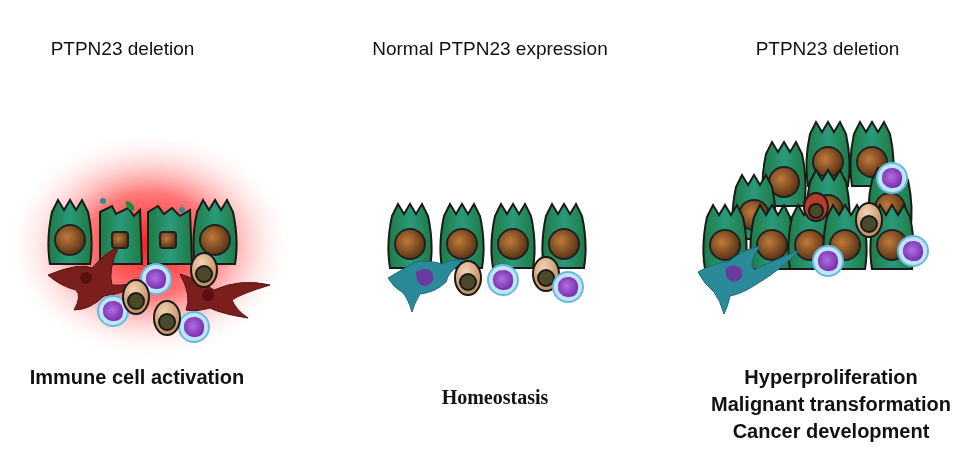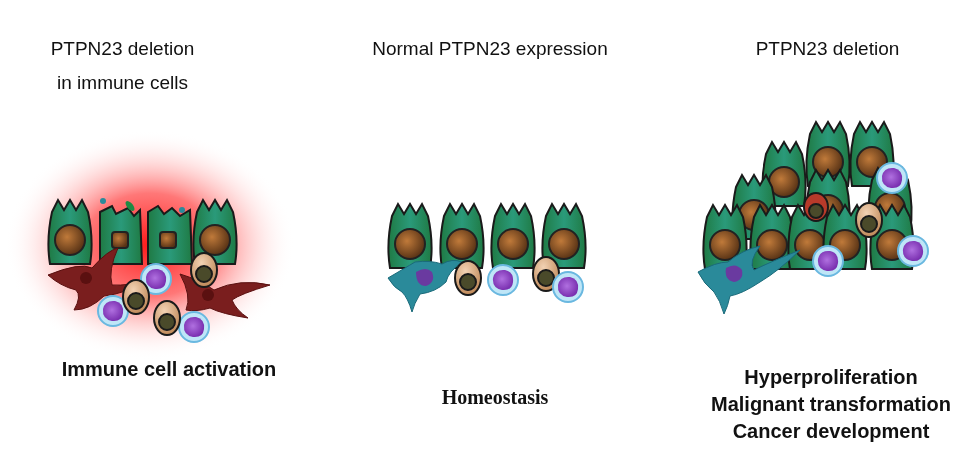--- a/index.html
+++ b/index.html
@@ -6,21 +6,20 @@
   body{width:960px;height:453px;position:relative;overflow:hidden;font-family:"Liberation Sans",sans-serif;color:#111;}
   .title{position:absolute;font-size:19px;line-height:34px;text-align:center;font-weight:normal;}
   .caption{position:absolute;font-size:20px;line-height:27px;text-align:center;font-weight:bold;}
   svg{position:absolute;left:0;top:0;}
 </style>
 </head>
 <body>
 
 <div class="title" style="left:0;top:32px;width:245px;">
   <div>PTPN23 deletion</div>
-  <div>in immune cells</div>
 </div>
 <div class="title" style="left:290px;top:32px;width:400px;text-align:center;">
   <div>Normal PTPN23 expression</div>
 </div>
 <div class="title" style="left:700px;top:32px;width:255px;">
   <div>PTPN23 deletion</div>
 </div>
 
 <svg width="960" height="453" viewBox="0 0 960 453">
   <defs>
@@ -127,21 +126,21 @@
     <use href="#lymph" x="892" y="178"></use>
     <use href="#lymph" x="828" y="261"></use>
     <use href="#lymph" x="913" y="251"></use>
     <g>
       <path d="M698,272 Q716,262 728,262 Q742,250 760,246 Q748,262 754,270 Q770,262 800,250 Q780,270 760,282 Q742,294 730,296 Q728,306 724,314 Q720,300 714,292 Q704,284 698,272Z" fill="#2a8a9a" stroke="#1a6a7a" stroke-width="1"></path>
       <path d="M726,268 Q736,262 742,270 Q744,280 734,282 Q724,280 726,268Z" fill="#6a3aa0"></path>
     </g>
   </g>
 </svg>
 
-<div class="caption" style="left:0;top:356px;width:274px;margin-left:32px;">
+<div class="caption" style="left:0;top:364px;width:274px;">
   <div>Immune cell activation</div>
 </div>
 <div class="caption" style="left:390px;top:384px;width:210px;font-family:Liberation Serif, serif;">
   <div>Homeostasis</div>
 </div>
 <div class="caption" style="left:700px;top:364px;width:262px;">
   <div>Hyperproliferation</div>
   <div>Malignant transformation</div>
   <div>Cancer development</div>
 </div>

